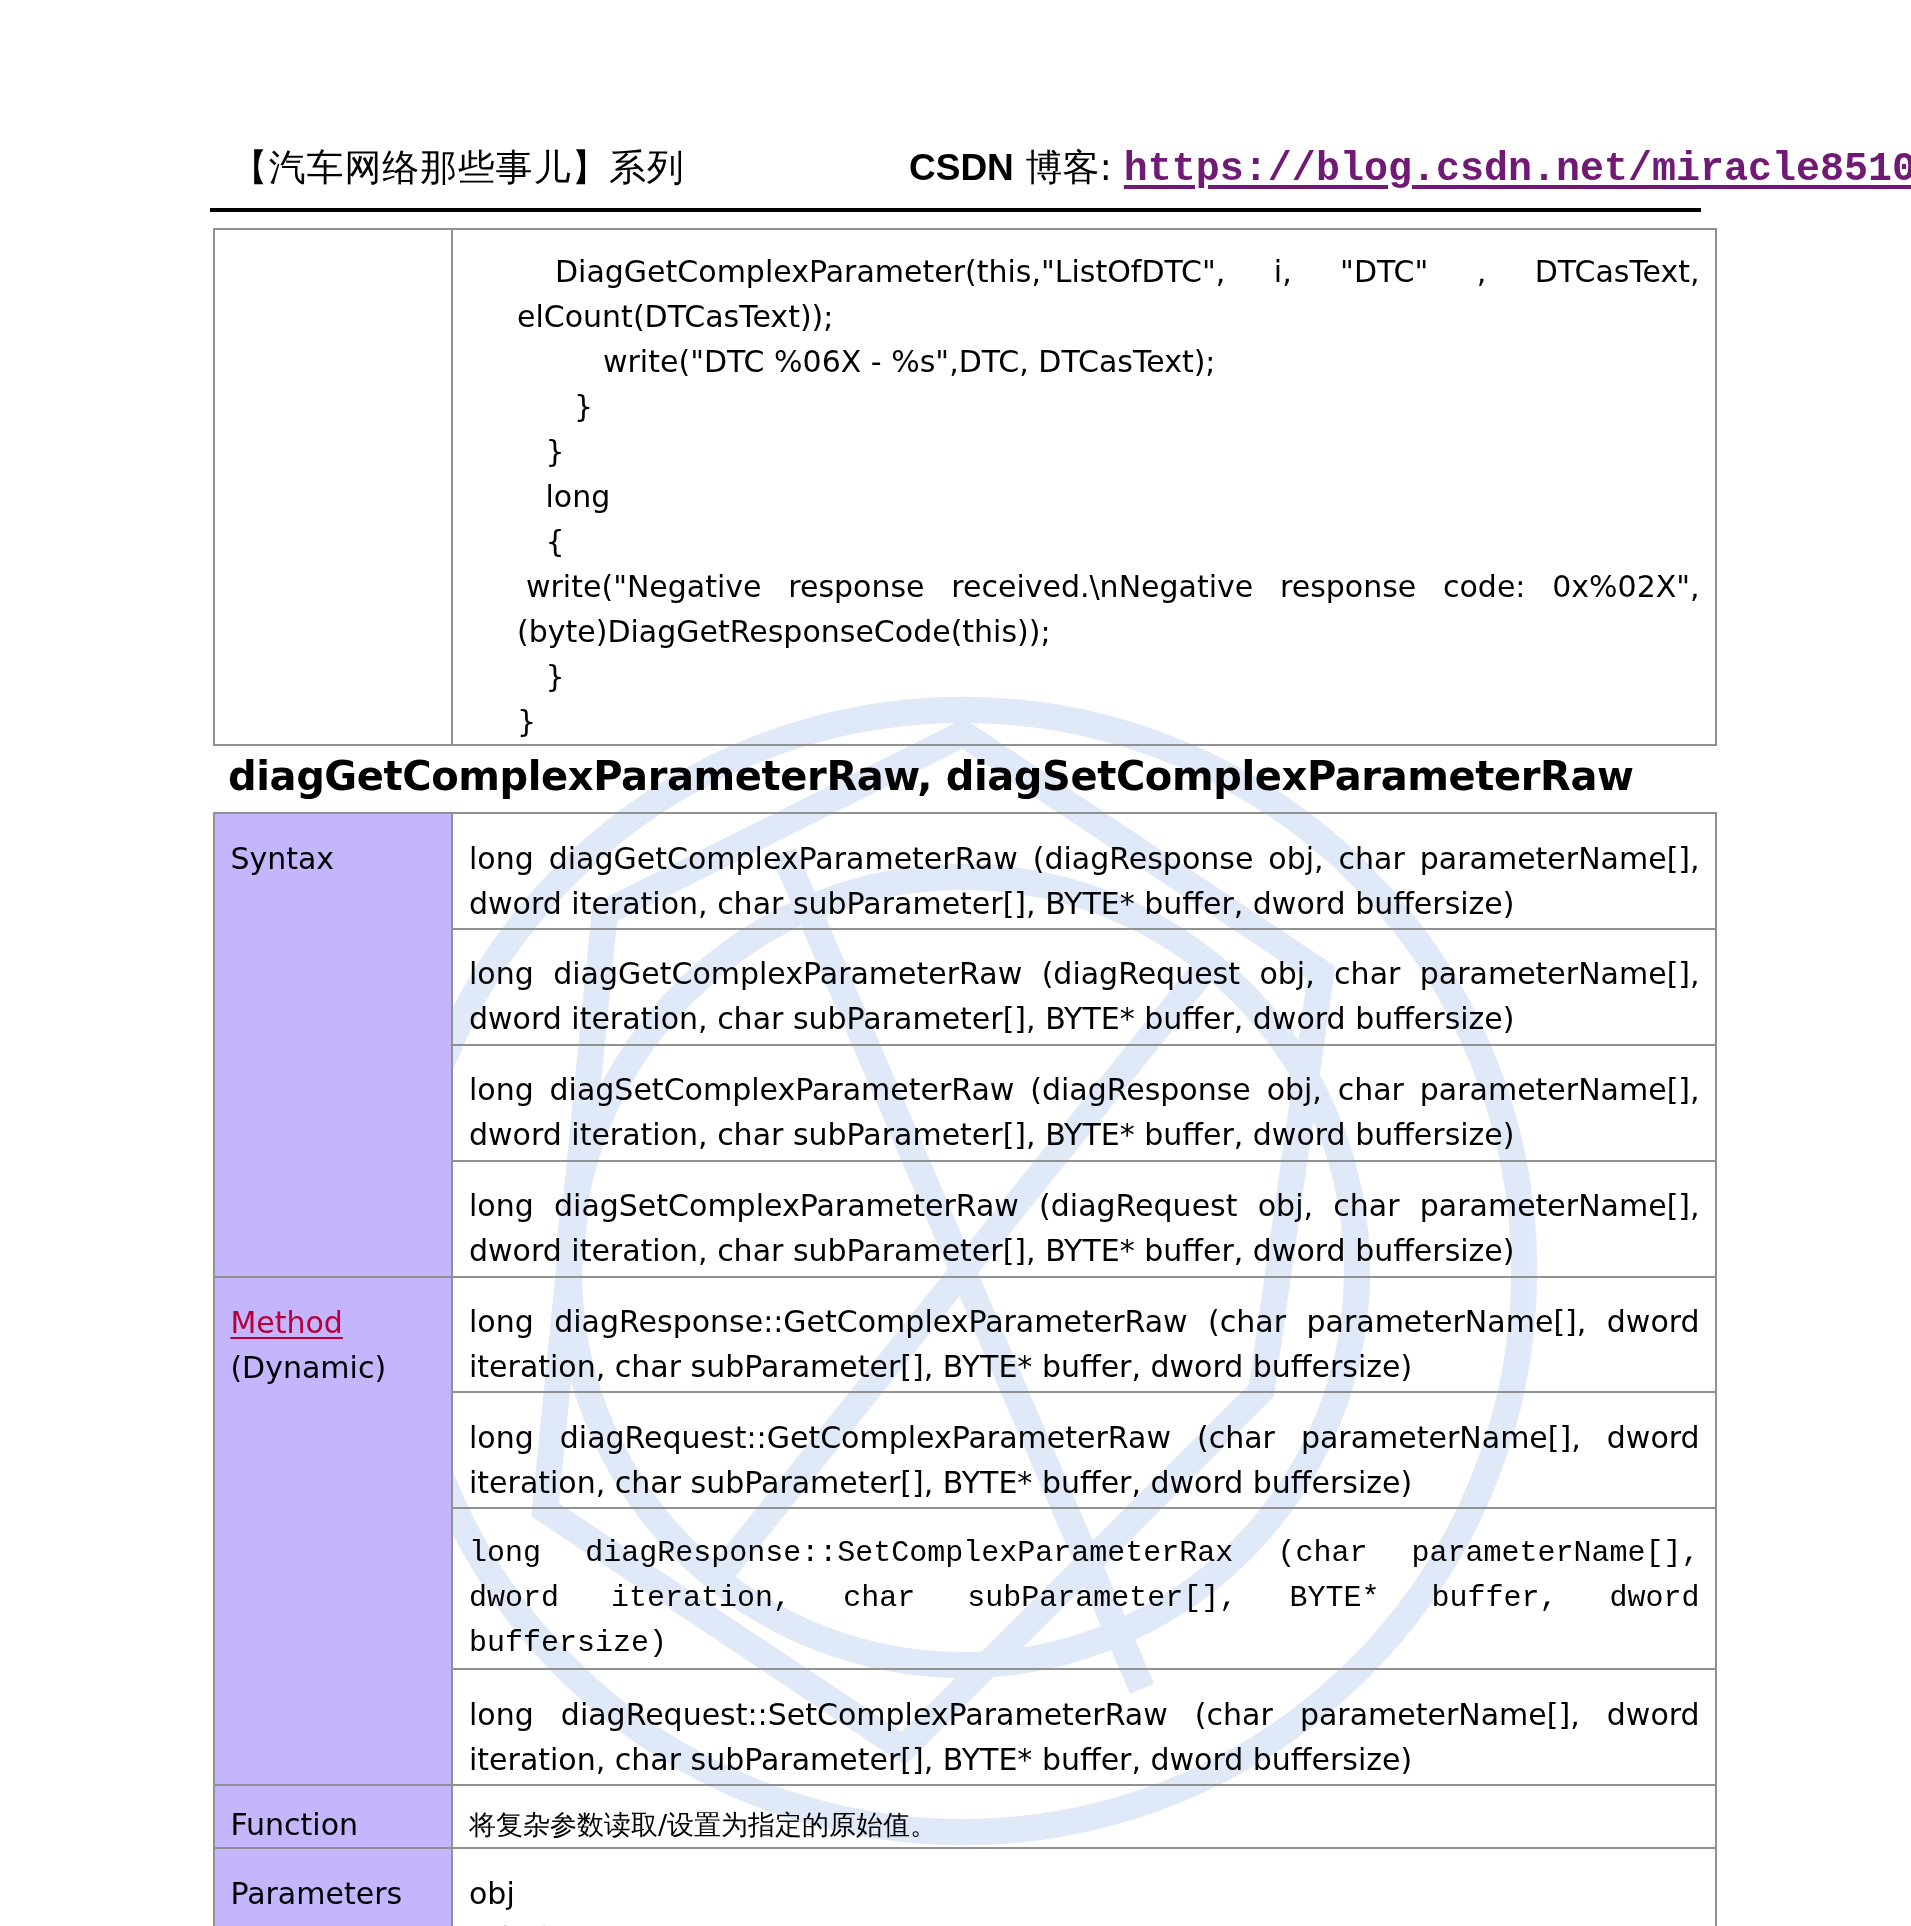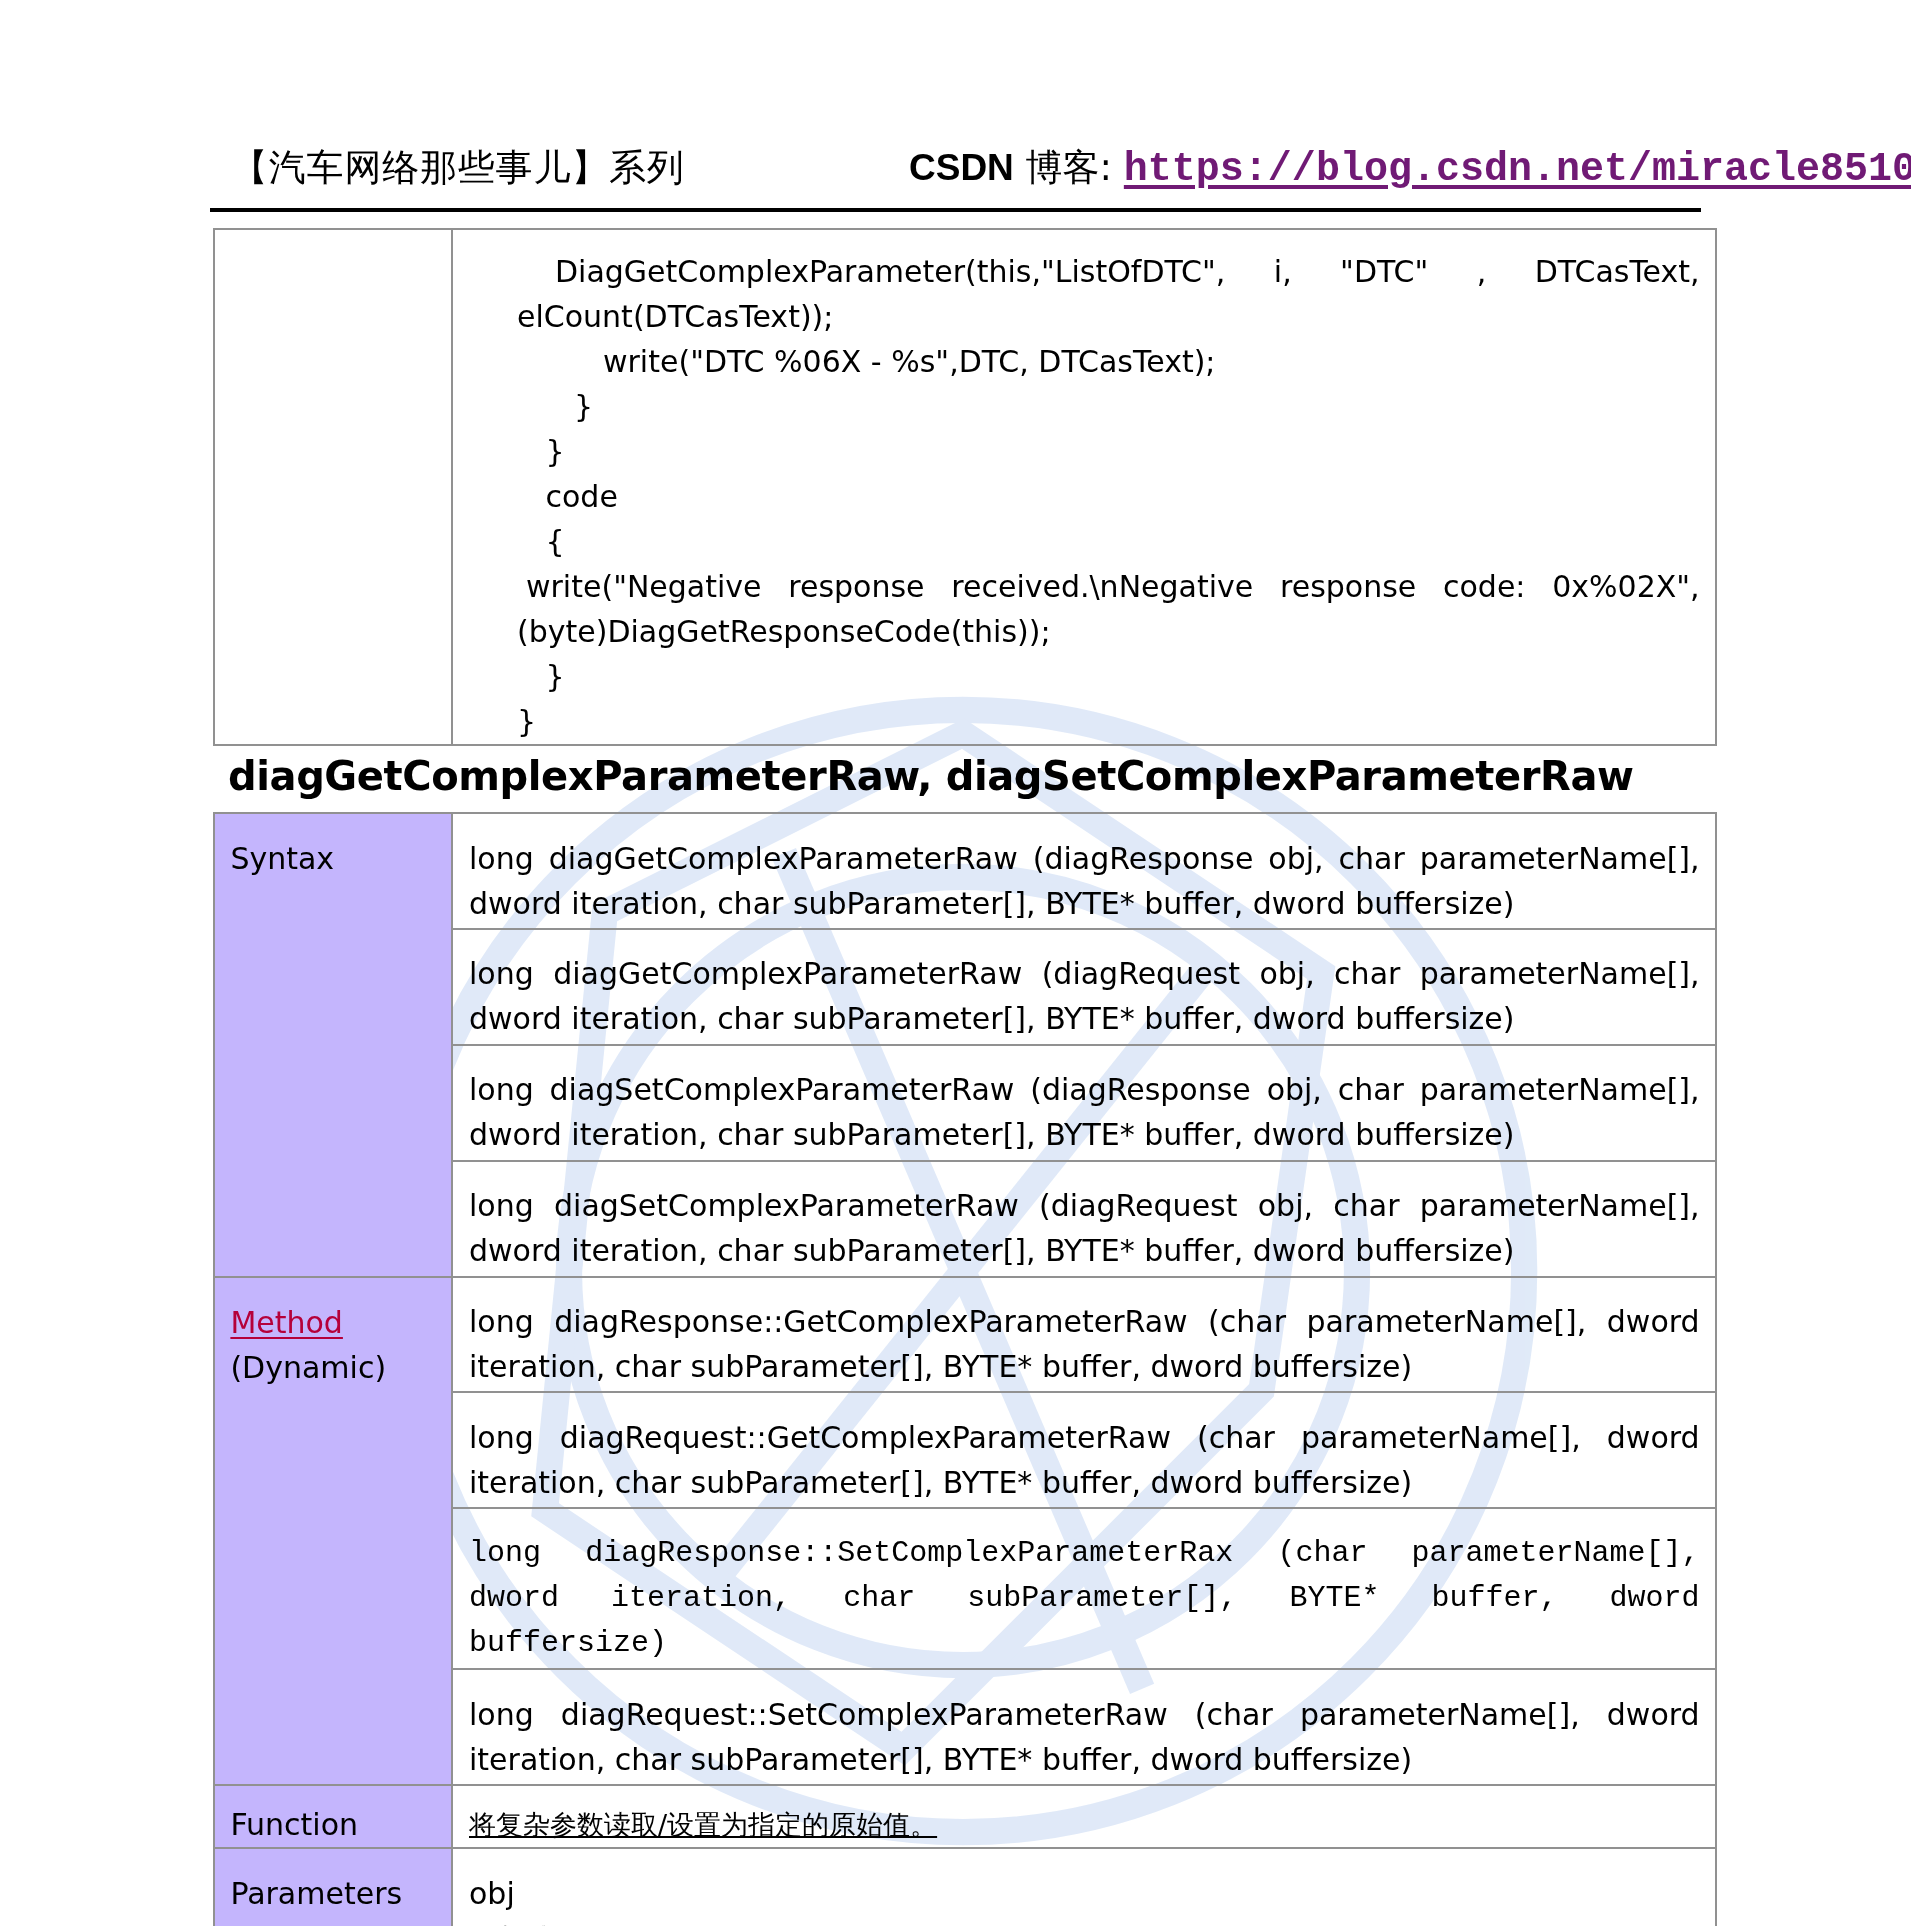--- a/index.html
+++ b/index.html
@@ -60,21 +60,21 @@
   <tbody>
       <tr>
     <td style="width:236px; background:#fff;"></td>
     <td>
       <div style="padding:19px 15.4px 0 16px;" id="code-lines">
             <div class="code-just" style="padding-left: 86px;">DiagGetComplexParameter(this,"ListOfDTC",    i,    "DTC"    ,    DTCasText,</div>
             <div class="code-line">elCount(DTCasText));</div>
             <div class="code-line" style="padding-left: 86px;">write("DTC %06X - %s",DTC, DTCasText);</div>
             <div class="code-line" style="padding-left: 57px;">}</div>
             <div class="code-line" style="padding-left: 28.5px;">}</div>
-            <div class="code-line" style="padding-left: 28.5px;">code</div>
+            <div class="code-line" style="padding-left: 28.5px;">long</div>
             <div class="code-line" style="padding-left: 28.5px;">{</div>
             <div class="code-just" style="padding-left: 57px;">write("Negative  response  received.\nNegative  response  code:  0x%02X",</div>
             <div class="code-line">(byte)DiagGetResponseCode(this));</div>
             <div class="code-line" style="padding-left: 28.5px;">}</div>
             <div class="code-line">}</div>
           </div>
     </td>
   </tr>
 </tbody>
   </table>
@@ -132,21 +132,21 @@
   <tr>
         <td class="val" style="height:103px;">
           <div class="inner">long diagRequest::SetComplexParameterRaw (char parameterName[], dword iteration, char subParameter[], BYTE* buffer, dword buffersize)</div>
         </td>
       </tr>
 
   <tr>
     <td class="lbl">
       <div class="inner" style="padding-top:16px;">Function</div>
     </td>
-    <td class="val short" style="height:58px;text-decoration:underline;">
+    <td class="val short" style="height:58px;">
       <div class="inner cn">将复杂参数读取/设置为指定的原始值。</div>
     </td>
   </tr>
 
   <tr>
     <td class="lbl" rowspan="6">
       <div class="inner">Parameters</div>
     </td>
     <td class="val" style="height:103px;">
       <div class="inner">

